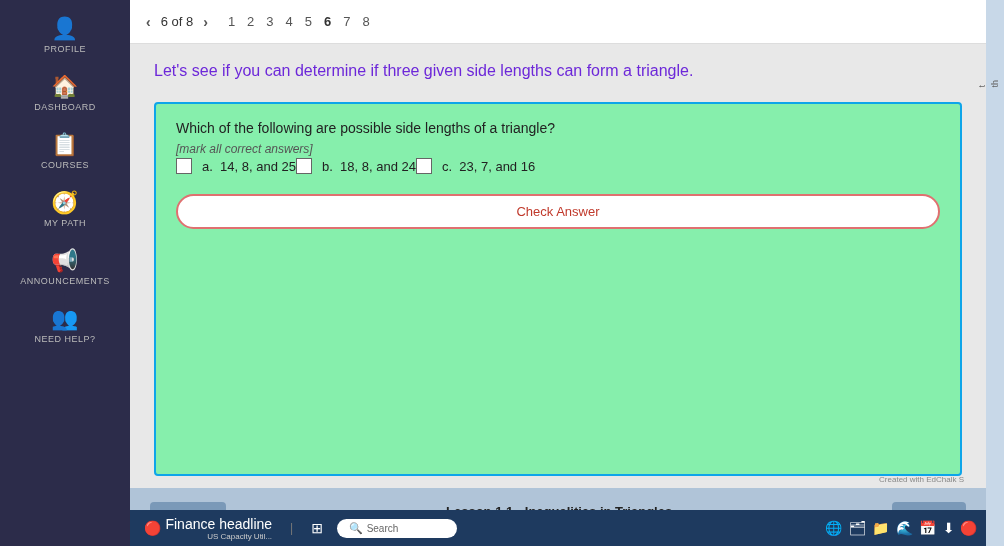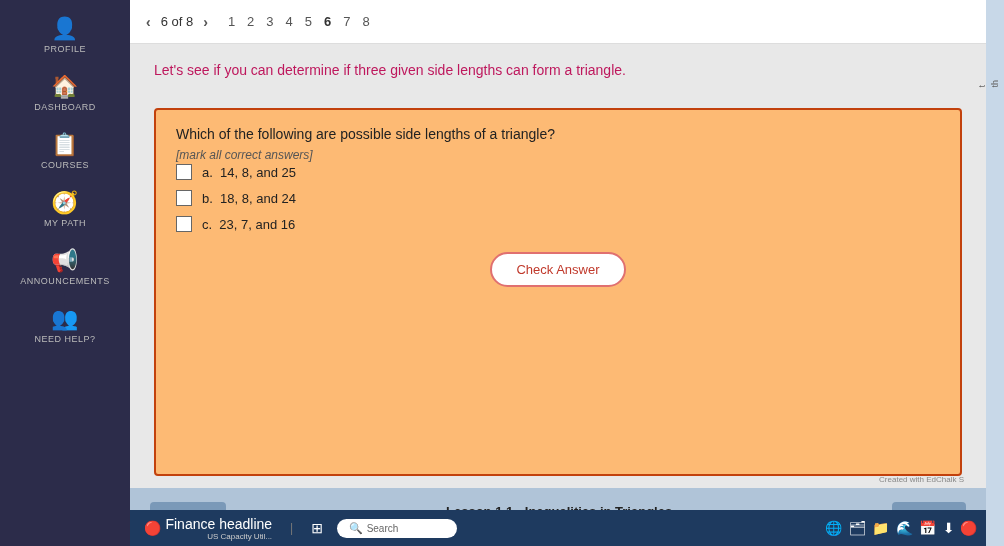--- a/index.html
+++ b/index.html
@@ -88,49 +88,48 @@
     .content-area {
       flex: 1;
       padding: 18px 24px 12px 24px;
       display: flex;
       flex-direction: column;
       gap: 10px;
       overflow: hidden;
     }
 
     .intro-text {
-      font-size: 14px;
-      color: #be185d;
-      margin-bottom: 20px;
+      font-size: 16px;
+      color: #6d28d9;
+      margin-bottom: 12px;
     }
 
     
     .question-box {
-      background: #fdba74;
-      border: 2px solid #c2410c;
+      background: #86efac;
+      border: 2px solid #0ea5e9;
       border-radius: 4px;
       padding: 16px 20px 16px 20px;
       flex: 1;
     }
     .question-title {
       font-size: 14px;
       color: #222;
       margin-bottom: 6px;
       font-weight: 500;
     }
     .mark-all {
       font-size: 12px;
       color: #555;
       margin-bottom: 2px;
       font-style: italic;
     }
     .options-list {
       display: flex;
-      flex-direction: column;
-      gap: 10px;
+      flex-direction: row;
       margin-bottom: 20px;
     }
     .option-item {
       display: flex;
       align-items: center;
       gap: 10px;
       font-size: 13px;
       color: #222;
       cursor: pointer;
     }
@@ -139,20 +138,21 @@
       height: 16px;
       border: 1.5px solid #666;
       background: #fff;
       display: inline-block;
       flex-shrink: 0;
     }
     .action-buttons {
       display: flex;
       gap: 16px;
       justify-content: center;
+      flex-direction: column;
     }
     .btn-check {
       background: #fff;
       border: 2px solid #e07070;
       color: #c0392b;
       padding: 8px 24px;
       border-radius: 20px;
       font-size: 13px;
       cursor: pointer;
       font-weight: 500;

